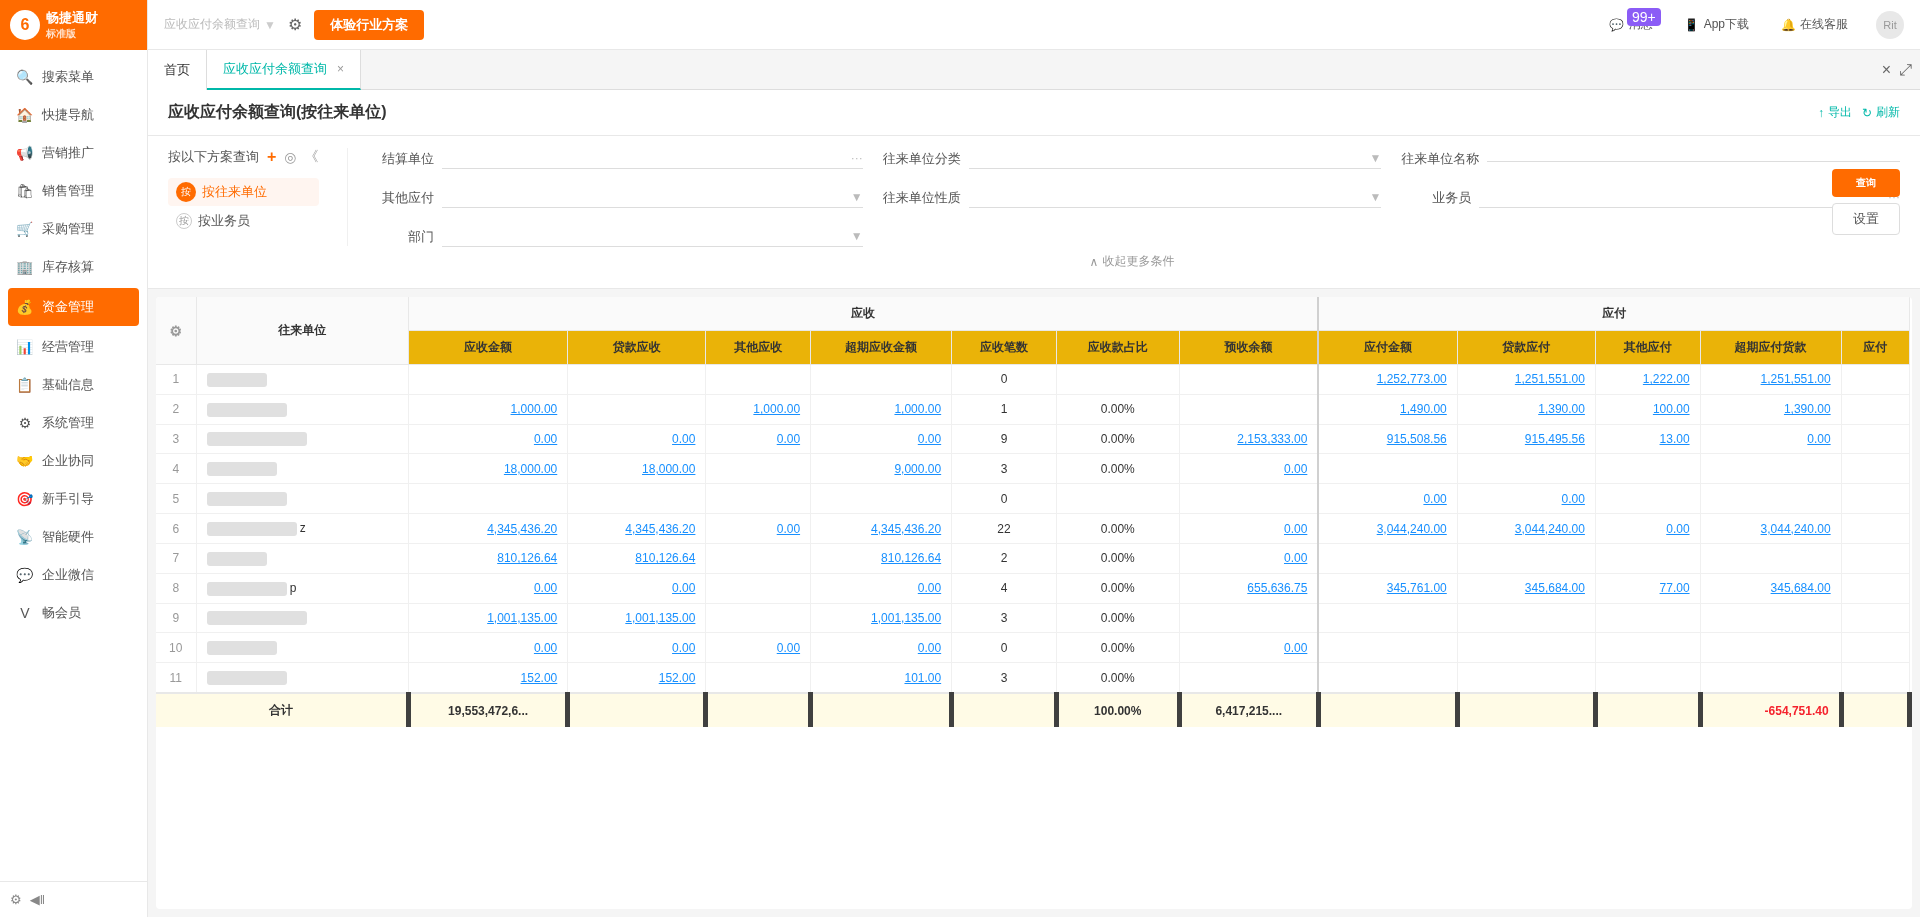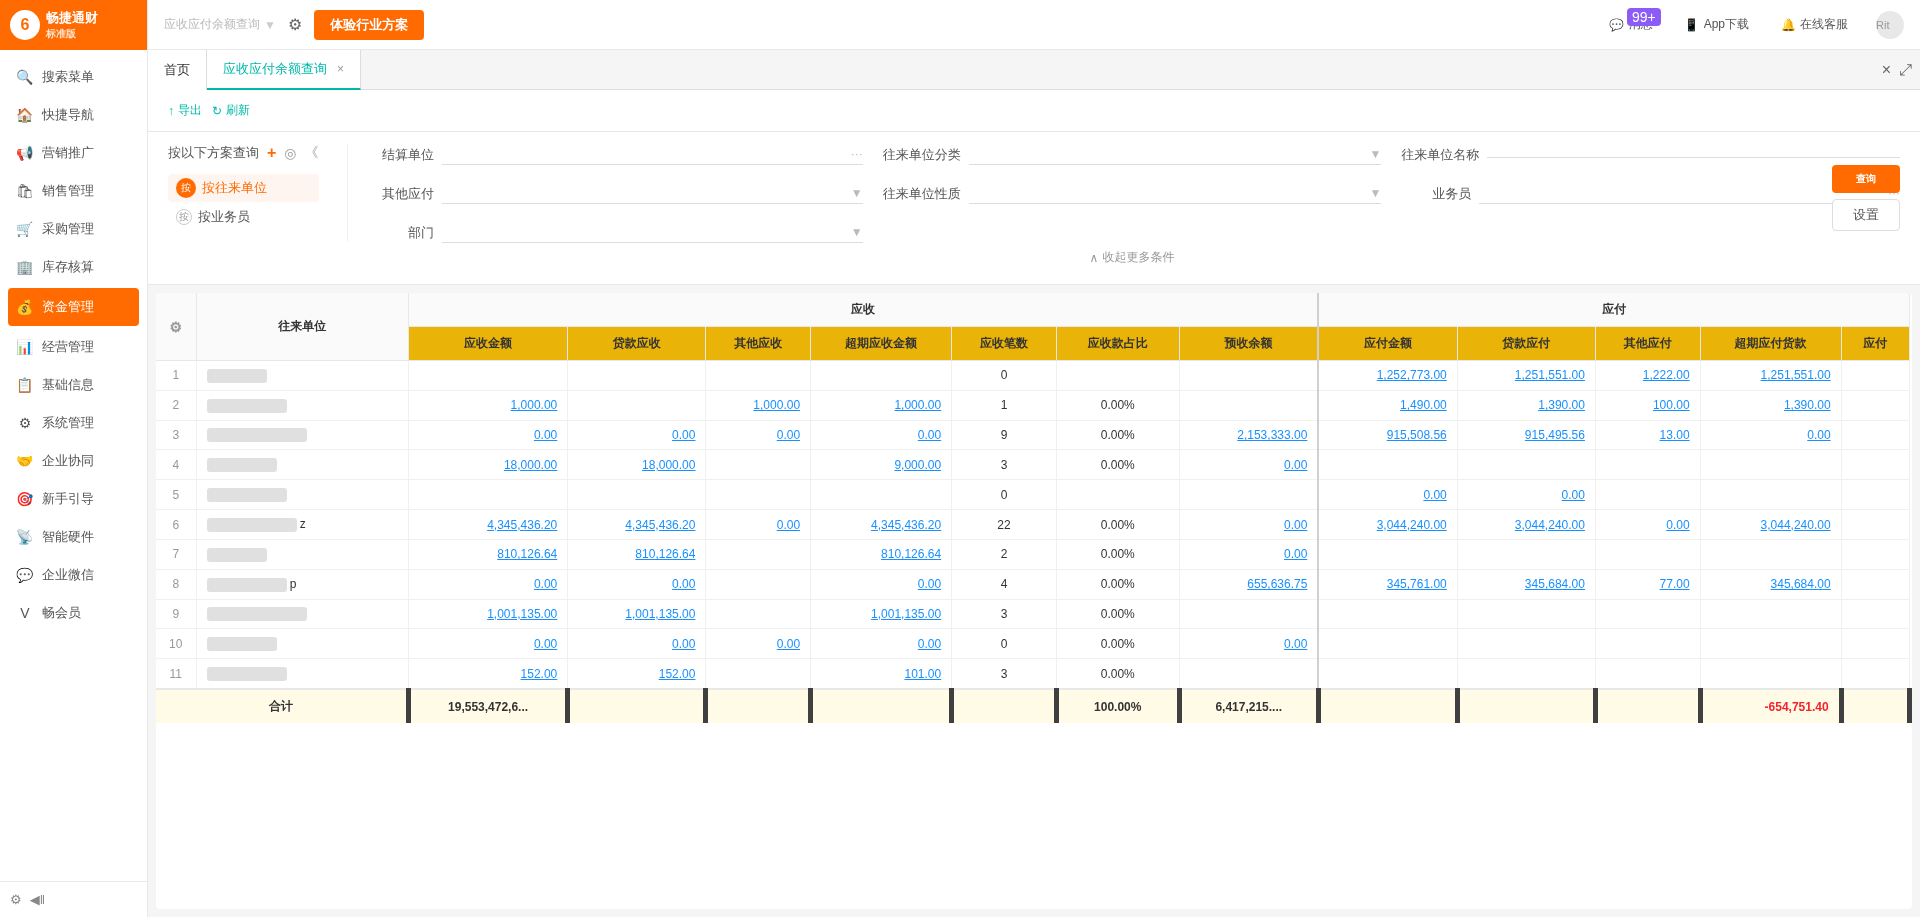--- a/index.html
+++ b/index.html
@@ -244,21 +244,21 @@
       <span class="badge">99+</span>
     </div>
     <div class="header-badge-item" style="margin-left:16px;">
       <span>📱</span>
       <span>App下载</span>
     </div>
     <div class="header-badge-item" style="margin-left:16px;">
       <span>🔔</span>
       <span>在线客服</span>
     </div>
-    <div class="header-avatar" style="display:flex;align-items:center;justify-content:flex-start;font-size:11px;color:#999;background:#e8e8e8;margin-left:12px;">
+    <div class="header-avatar" style="display:flex;align-items:center;justify-content:center;font-size:11px;color:#999;background:#e8e8e8;margin-left:12px;">
       <span>Rit</span>
     </div>
   </div>
 </div>
 
 <div class="tabs-bar">
   <div class="tab-item home">
     <span>首页</span>
   </div>
   <div class="tab-item active">
@@ -267,20 +267,21 @@
   </div>
   <div class="tabs-right">
     <span class="tabs-right-btn">×</span>
     <span class="tabs-right-btn">⤢</span>
   </div>
 </div>
 
 <div class="main-content">
 
   <div class="page-header">
+    <div class="page-title">应收应付余额查询(按往来单位)</div>
     <div class="page-actions">
       <div class="page-action-btn">
         <span>↑</span>
         <span>导出</span>
       </div>
       <div class="page-action-btn">
         <span>↻</span>
         <span>刷新</span>
       </div>
     </div>

